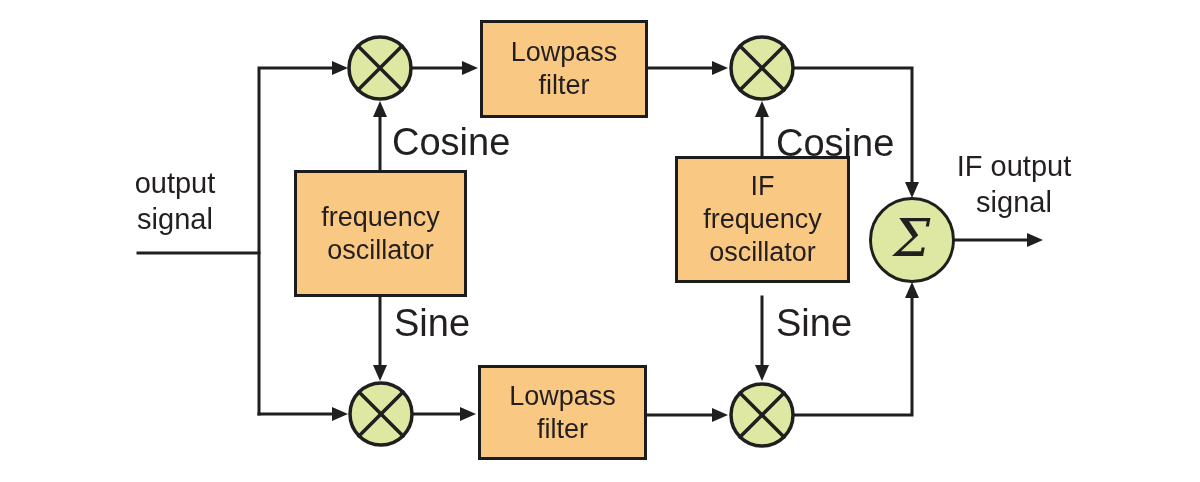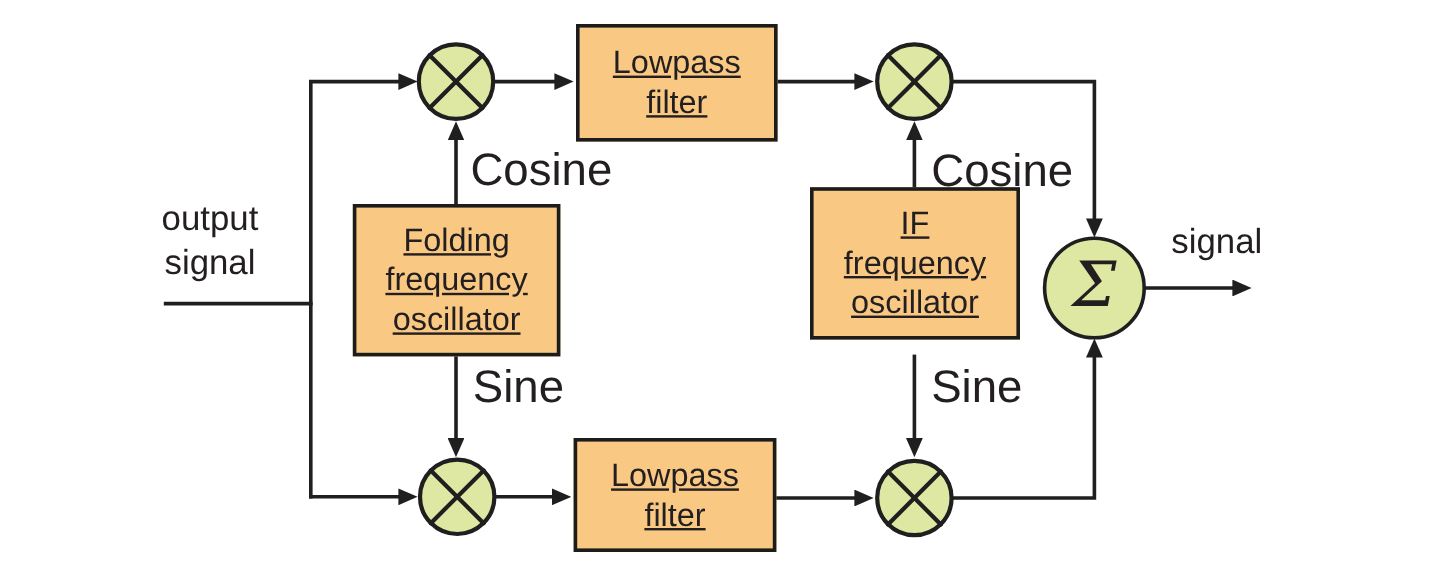--- a/index.html
+++ b/index.html
@@ -26,21 +26,21 @@
   }
   .wires circle{
     fill:var(--circle-fill);stroke:var(--line-color);stroke-width:3.5;
   }
   .wires .xline{stroke-width:3.5;stroke-linecap:round;}
   .box{
     position:absolute;
     background:var(--box-fill);
     border:3px solid var(--box-border);
     display:flex;flex-direction:column;justify-content:center;align-items:center;
-    font-size:27px;line-height:33px;text-align:left;text-decoration:underline;
+    font-size:27px;line-height:33px;text-align:left;
   }
   .box span{display:block;}
   .node-label{
     position:absolute;text-align:center;
     font-size:29px;line-height:36px;
   }
   .wire-label{
     position:absolute;font-size:38px;line-height:30px;white-space:nowrap;
   }
   .summer{
@@ -115,21 +115,20 @@
     </g>
   </svg>
 
   <div class="node-label" style="left:85px;top:129px;width:180px;">
     <br>
     <span>output</span><br>
     <span>signal</span>
   </div>
 
   <div class="box" style="left:294px;top:170px;width:173px;height:127px;">
-    <span>Folding</span>
     <span>frequency</span>
     <span>oscillator</span>
   </div>
 
   <div class="box" style="left:480px;top:20px;width:168px;height:98px;">
     <span>Lowpass</span>
     <span>filter</span>
   </div>
 
   <div class="box" style="left:478px;top:365px;width:169px;height:95px;">
@@ -146,17 +145,17 @@
   <div class="wire-label" style="left:392px;top:127px;">Cosine</div>
   <div class="wire-label" style="left:394px;top:308px;">Sine</div>
   <div class="wire-label" style="left:776px;top:128px;">Cosine</div>
   <div class="wire-label" style="left:776px;top:308px;">Sine</div>
 
   <div class="summer">
     <span class="sigma">Σ</span>
   </div>
 
   <div class="node-label" style="left:934px;top:148px;width:160px;">
-    <br>
+    <span>IF output</span><br>
     <span>signal</span>
   </div>
 
 </div>
 
 </body></html>

